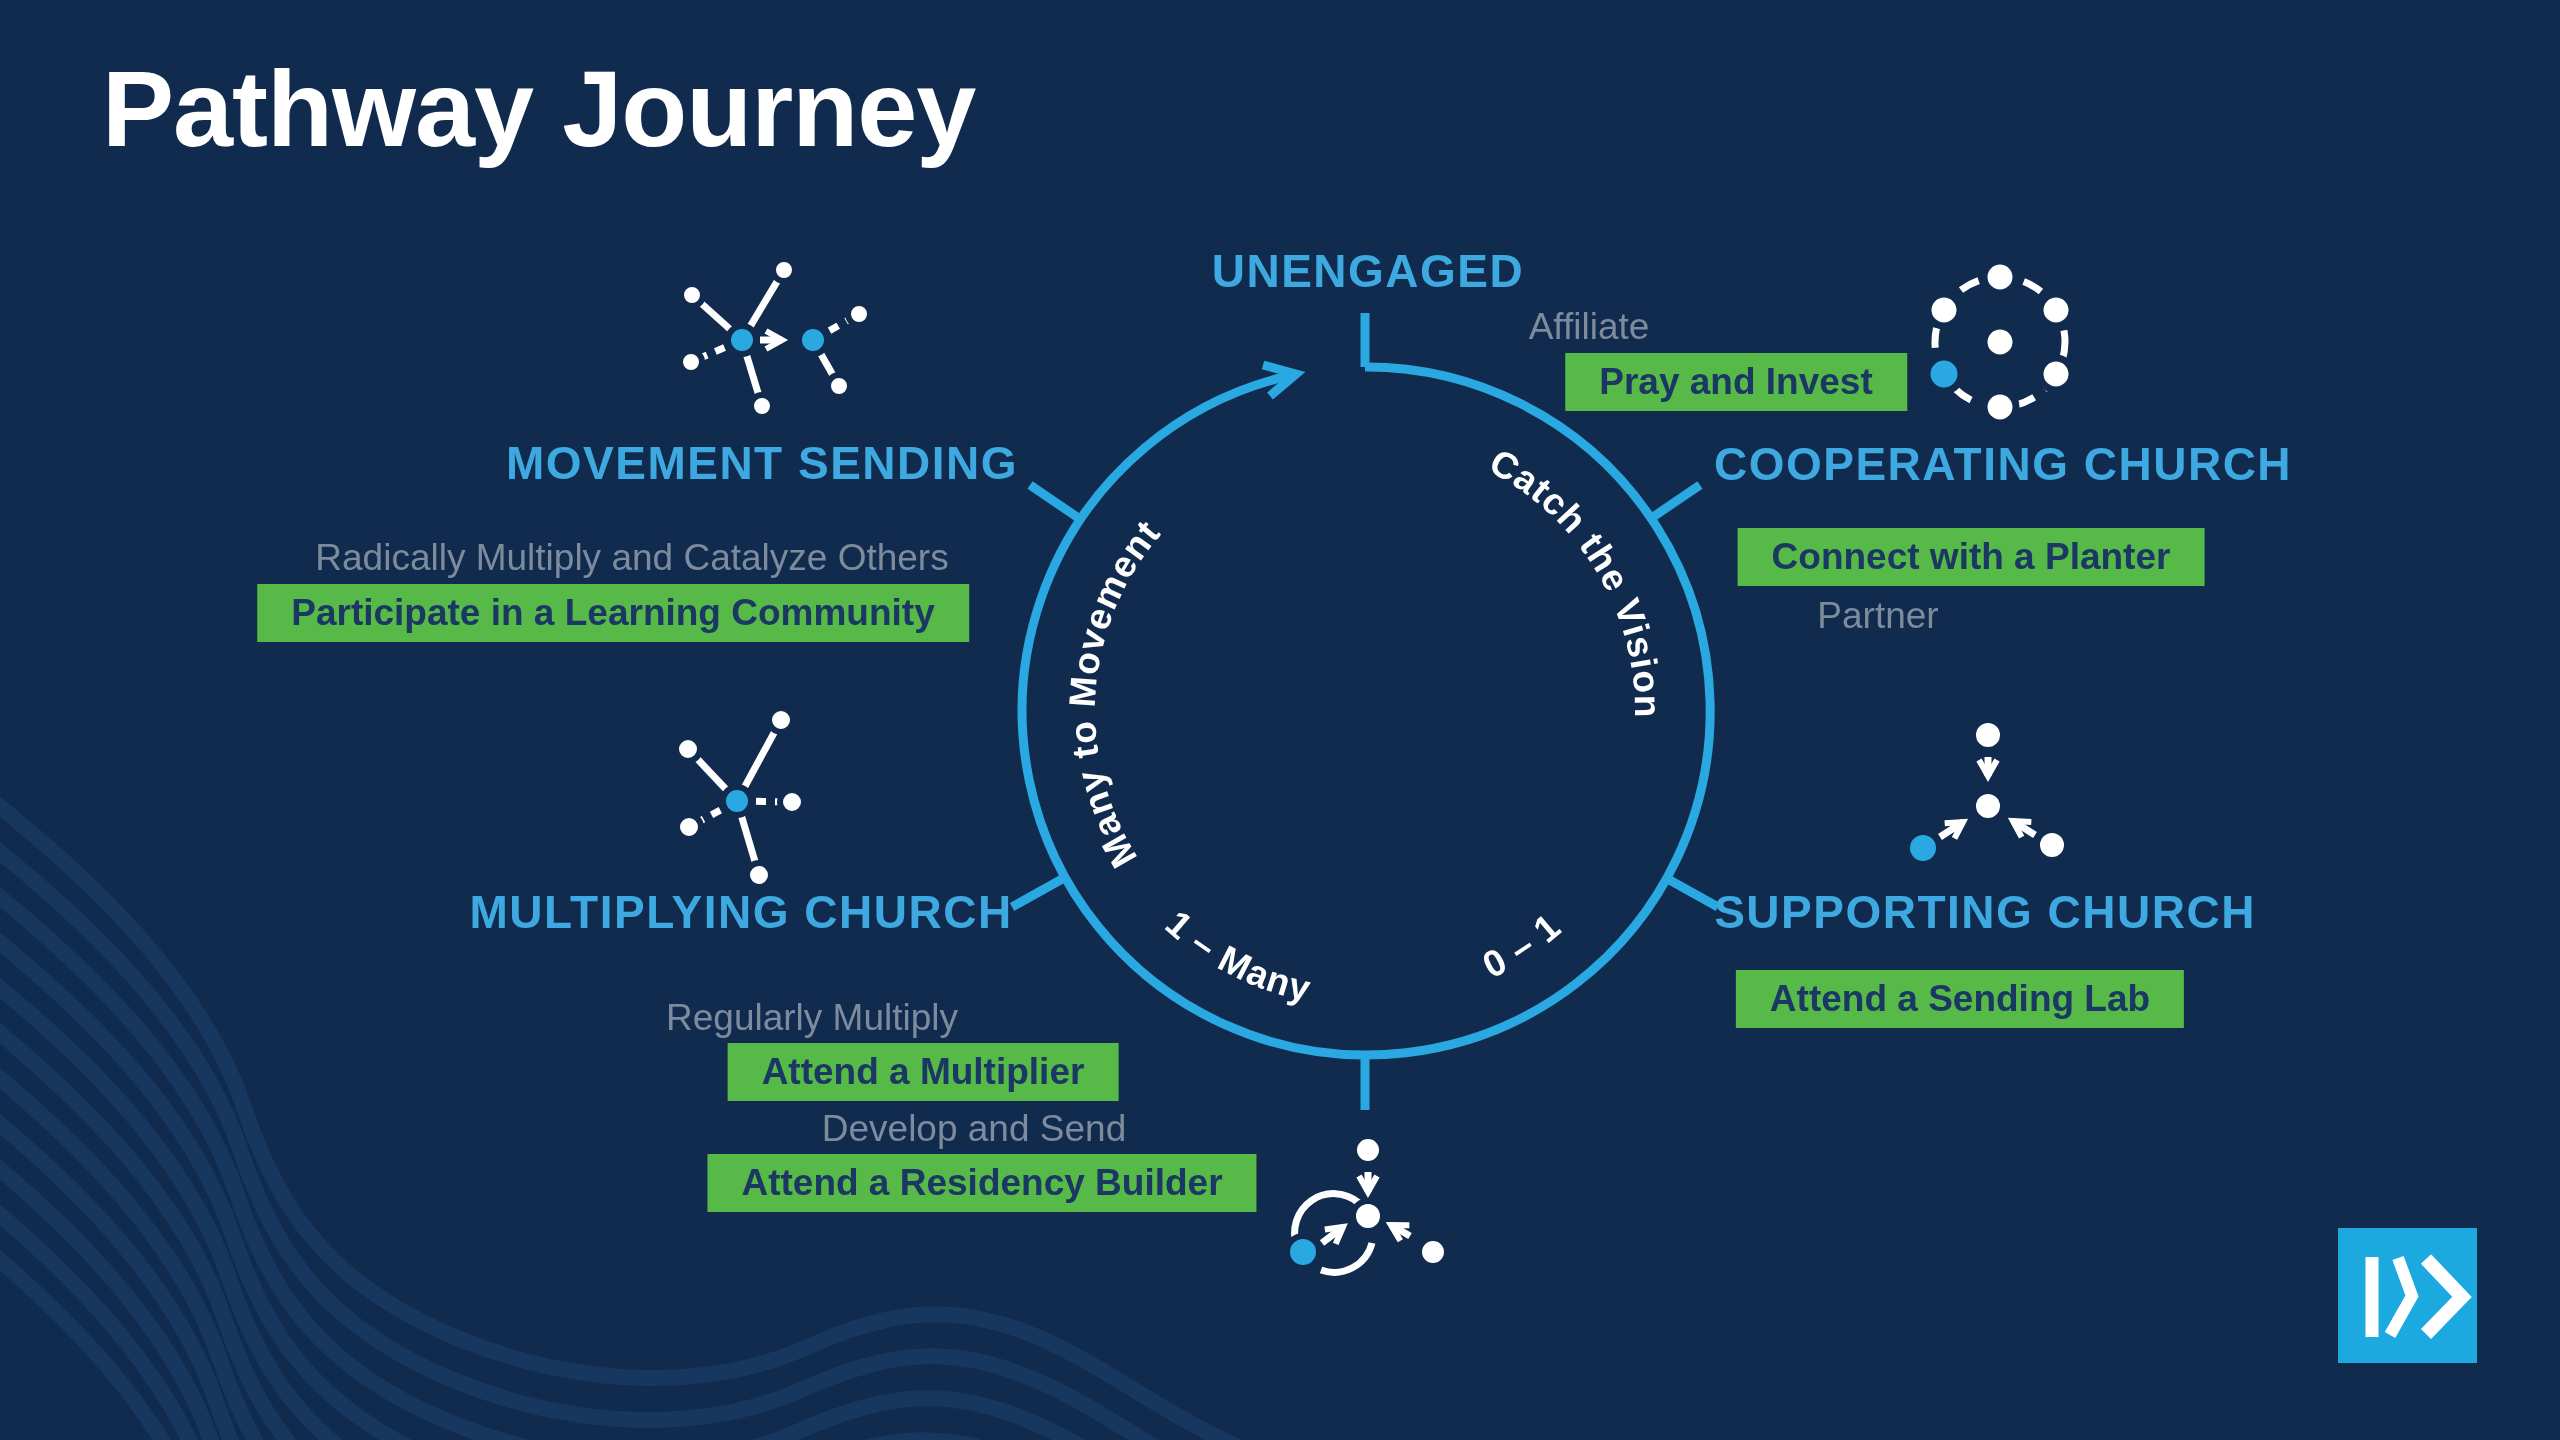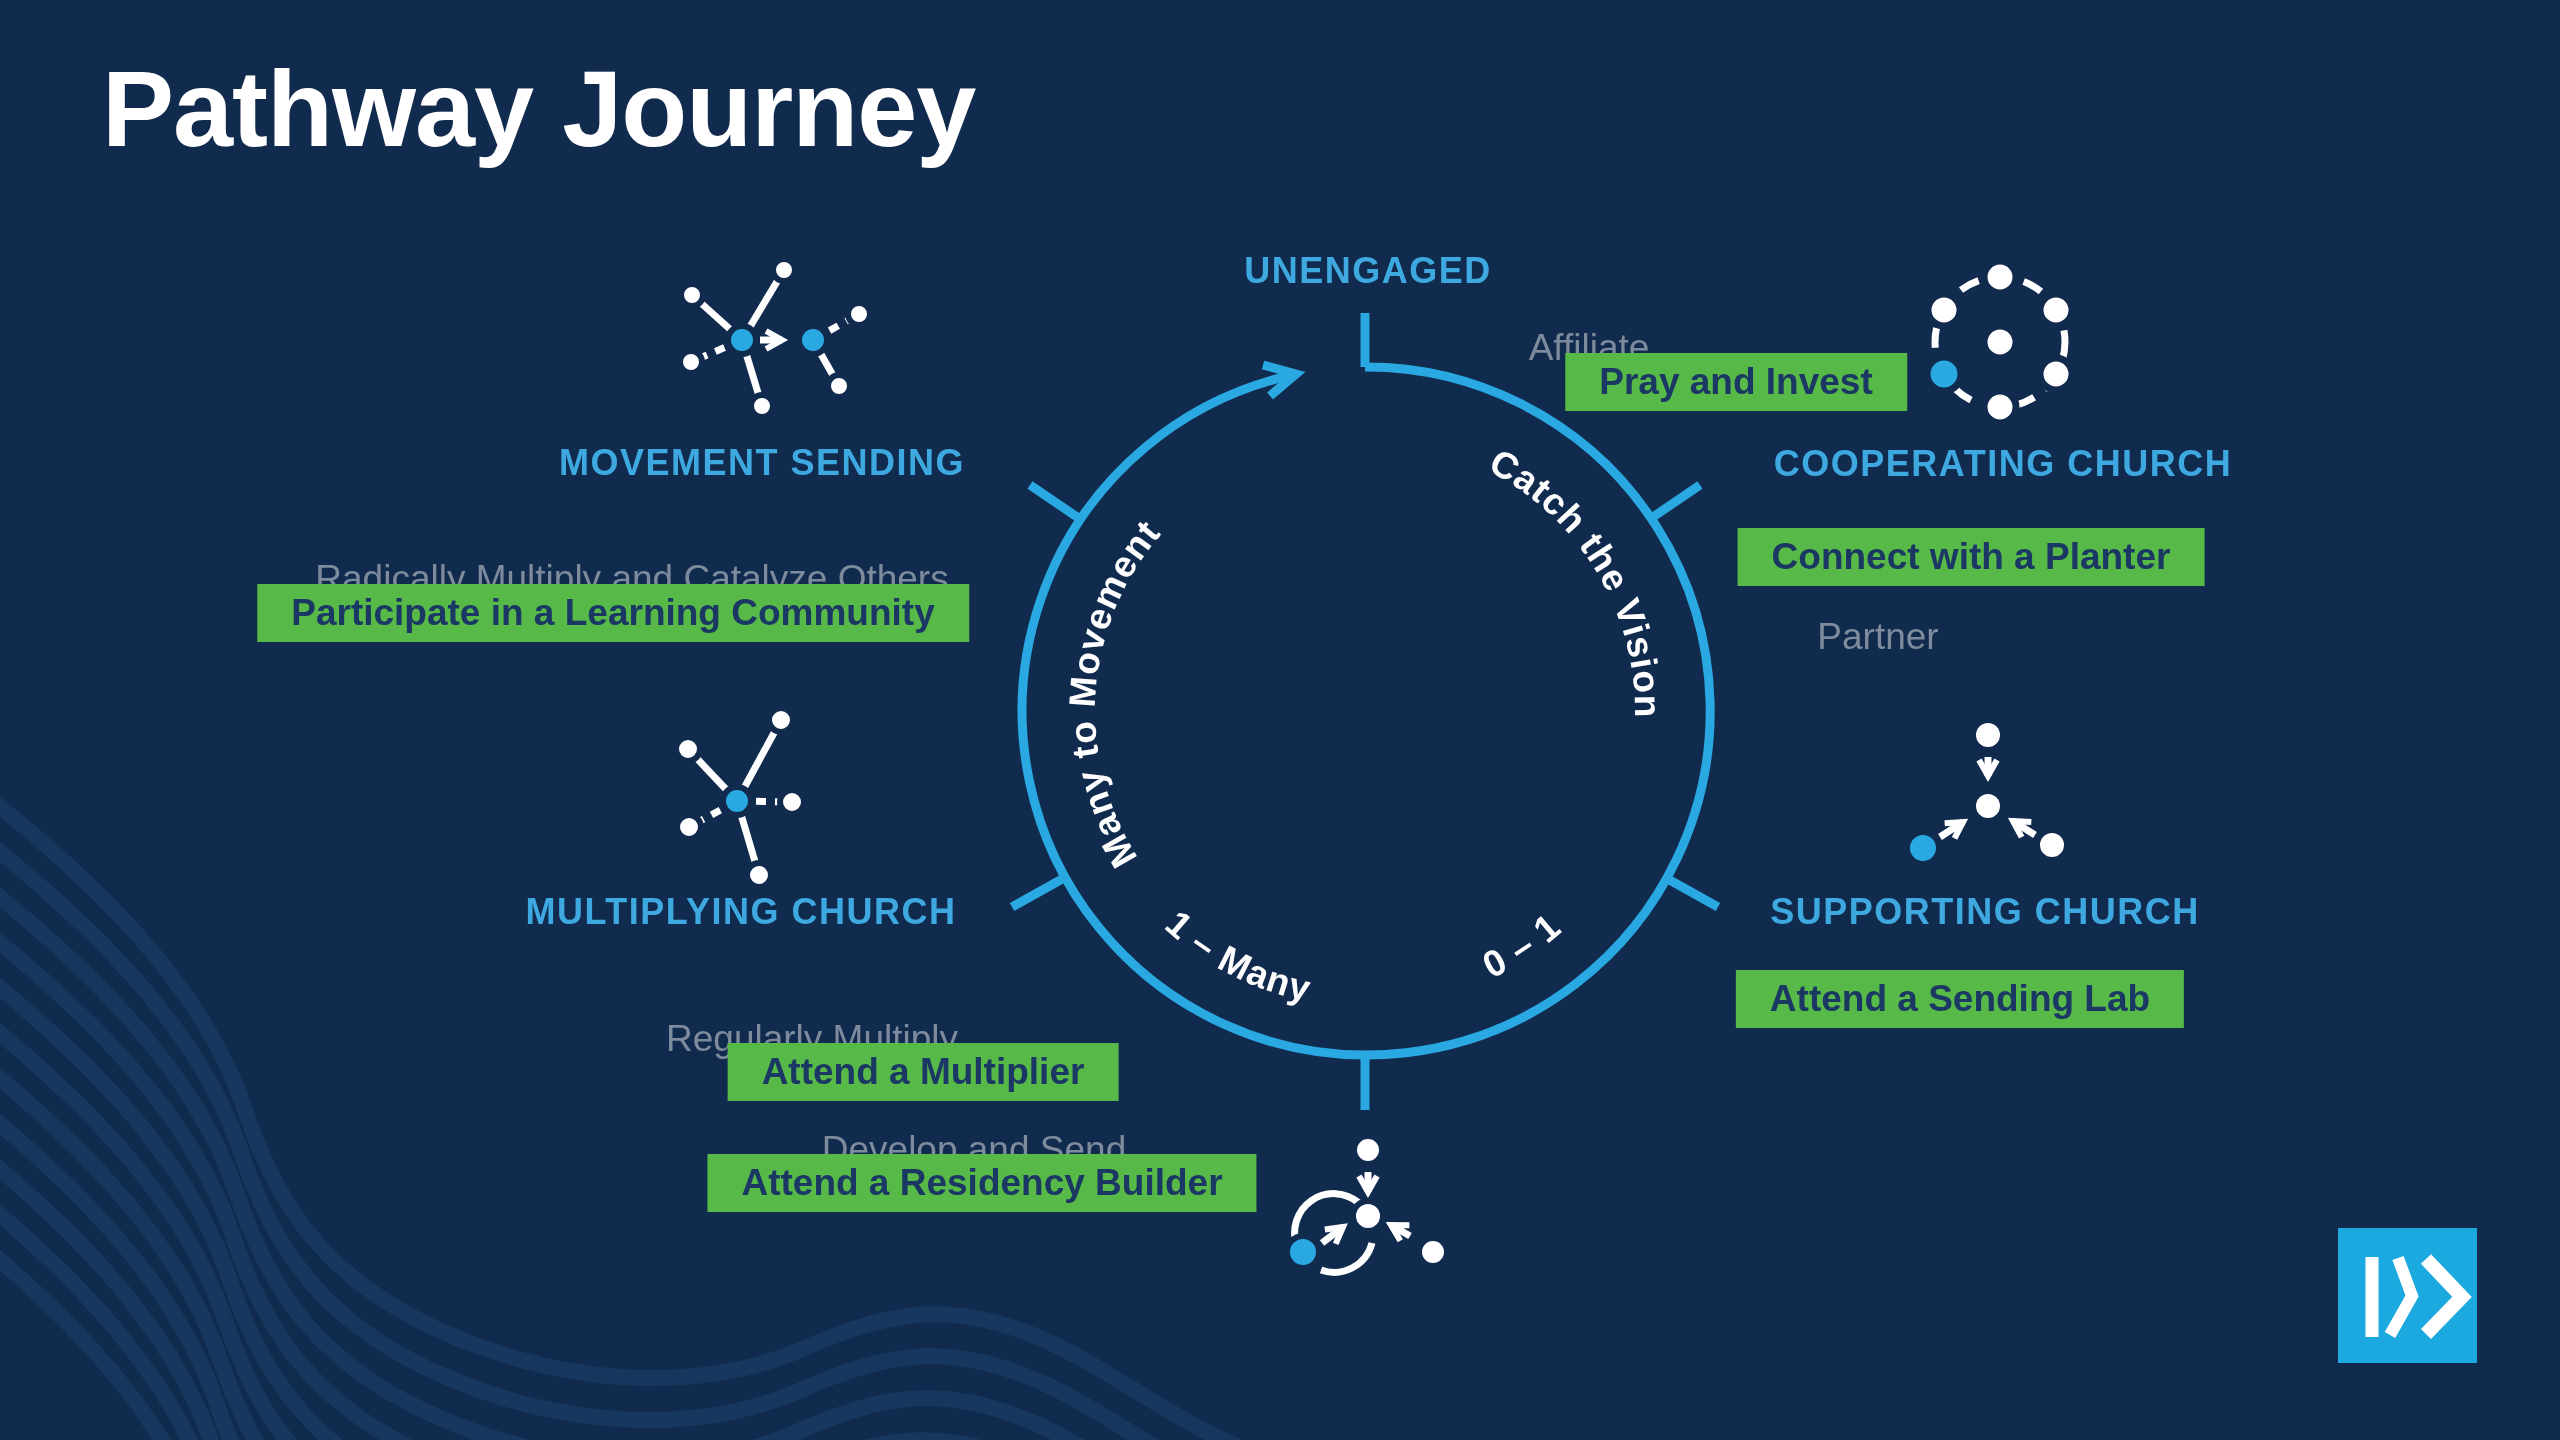--- a/index.html
+++ b/index.html
@@ -11,25 +11,25 @@
     position:relative;width:2560px;height:1440px;overflow:hidden;
     background:var(--bg);font-family:"Liberation Sans",sans-serif;
   }
   svg.underlay{position:absolute;left:0;top:0;}
   .title{
     position:absolute;left:102px;top:46px;font-size:108px;font-weight:bold;
     color:var(--white);letter-spacing:-1px;white-space:nowrap;
   }
   .stage-label{
     position:absolute;transform:translate(-50%,-50%);color:var(--label_blue);
-    font-weight:bold;font-size:36px;letter-spacing:1.5px;white-space:nowrap;
+    font-weight:bold;font-size:46px;letter-spacing:1.5px;white-space:nowrap;
   }
   .plain{
     position:absolute;transform:translate(-50%,-50%);color:var(--gray);
-    font-size:37px;white-space:nowrap;margin-top:21px;
+    font-size:37px;white-space:nowrap;
   }
   .plain-block{
     position:absolute;color:var(--gray);font-size:37px;line-height:42px;white-space:pre-line;
   }
   .badge{
     position:absolute;transform:translate(-50%,-50%);background:var(--green);
     color:var(--badge_text);font-weight:bold;font-size:37px;padding:8px 34px;
     white-space:nowrap;
   }
   .curved{font-family:"Liberation Sans",sans-serif;font-weight:bold;font-size:37px;

